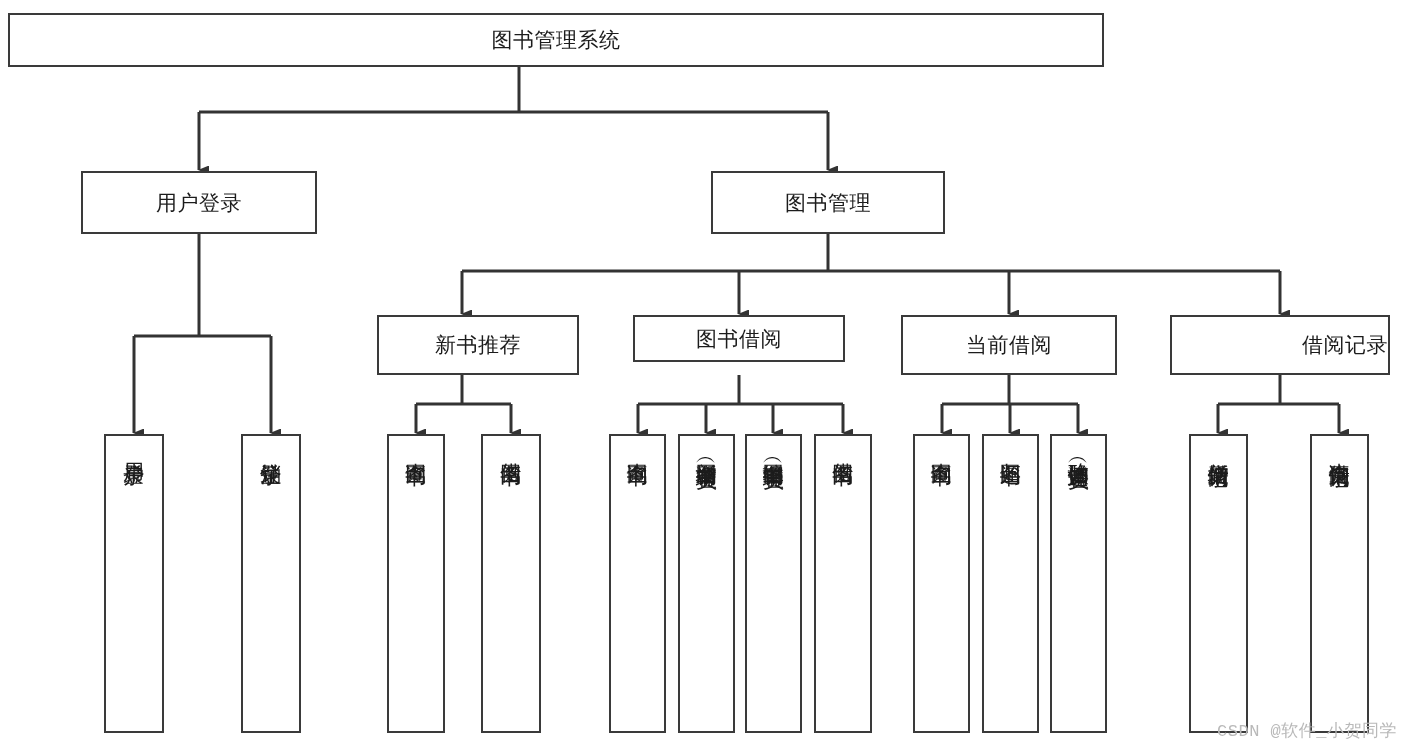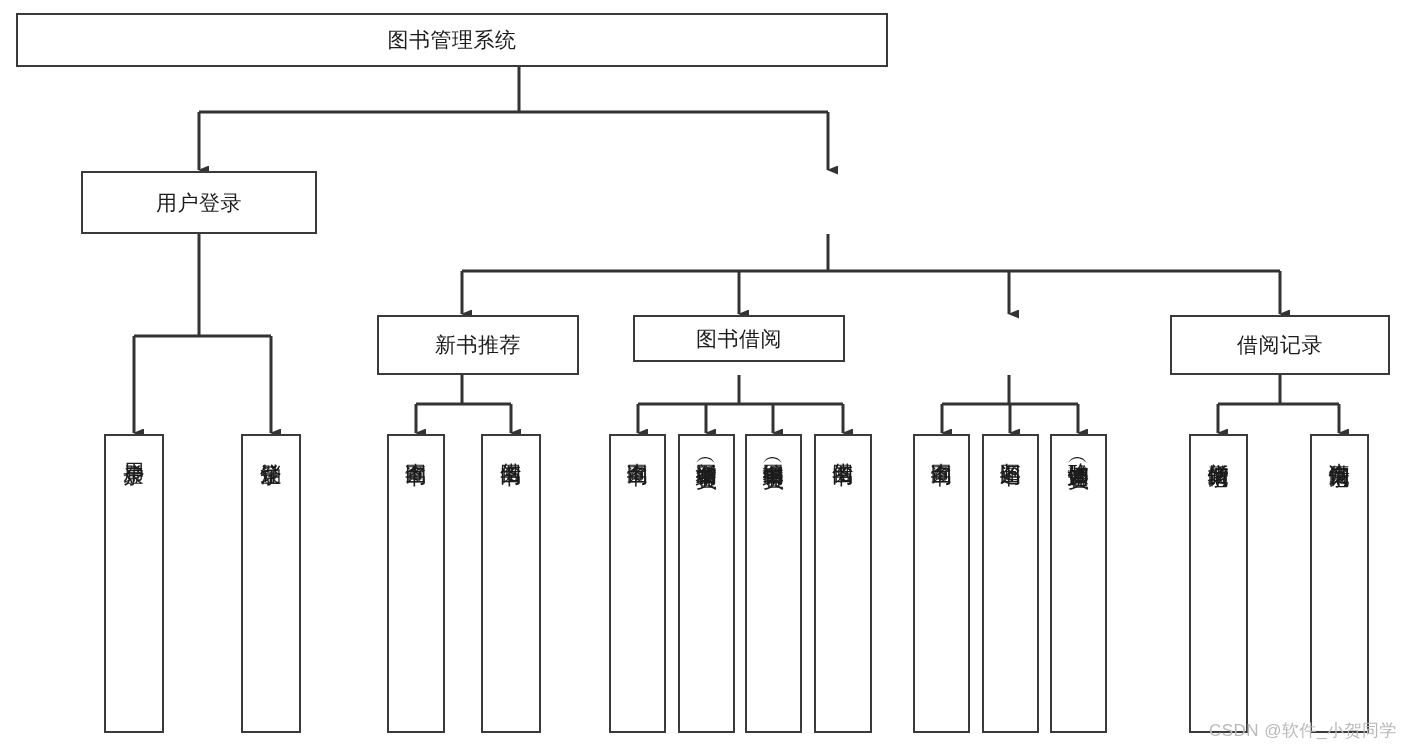--- a/index.html
+++ b/index.html
@@ -56,20 +56,21 @@
     letter-spacing: 1px;
   }
   #watermark {
     position: absolute;
     right: 8px;
     bottom: 5px;
     font-size: 17px;
     color: #b9b9b9;
     white-space: nowrap;
     letter-spacing: 0.5px;
+    font-family: Liberation Mono, monospace;
   }
 </style>
 </head>
 <body>
 
 <div id="diagram-root">
 
   <svg id="edge-layer" viewBox="0 0 1405 747" xmlns="http://www.w3.org/2000/svg">
     <defs>
       <marker id="arrowhead" markerWidth="9" markerHeight="11" refX="4.5" refY="10" orient="auto" markerUnits="userSpaceOnUse">
@@ -106,35 +107,41 @@
         <line x1="942" y1="404" x2="942" y2="433" marker-end="url(#arrowhead)"></line>
         <line x1="1010" y1="404" x2="1010" y2="433" marker-end="url(#arrowhead)"></line>
         <line x1="1078" y1="404" x2="1078" y2="433" marker-end="url(#arrowhead)"></line>
         <line x1="1280" y1="375" x2="1280" y2="404"></line>
         <line x1="1218" y1="404" x2="1339" y2="404"></line>
         <line x1="1218" y1="404" x2="1218" y2="433" marker-end="url(#arrowhead)"></line>
         <line x1="1339" y1="404" x2="1339" y2="433" marker-end="url(#arrowhead)"></line>
       </g>
   </svg>
 
-  <div class="node level0" style="left: 16px; top: 13px; width: 872px; height: 54px; align-items: center;">
+  <div class="node level0" style="left: 8px; top: 13px; width: 1096px; height: 54px; align-items: center;">
     <span class="node-label">图书管理系统</span>
   </div>
 
   <div class="node level1" style="left: 81px; top: 171px; width: 236px; height: 63px;">
     <span class="node-label">用户登录</span>
+  </div>
+  <div class="node level1" style="left: 711px; top: 171px; width: 234px; height: 63px;">
+    <span class="node-label">图书管理</span>
   </div>
 
   <div class="node level2" style="left: 361px; top: 315px; width: 202px; height: 60px; margin-left: 16px;">
     <span class="node-label">新书推荐</span>
   </div>
   <div class="node level2" style="left: 633px; top: 315px; width: 212px; height: 47px;">
     <span class="node-label">图书借阅</span>
   </div>
-  <div class="node level2" style="left: 1170px; top: 315px; width: 220px; height: 60px;">
+  <div class="node level2" style="left: 901px; top: 315px; width: 216px; height: 60px;">
+    <span class="node-label">当前借阅</span>
+  </div>
+  <div class="node level2" style="left: 1170px; top: 315px; width: 220px; height: 60px; justify-content: flex-end;">
     <span class="node-label">借阅记录</span>
   </div>
 
   <div class="node leaf" style="left: 104px; top: 434px; width: 60px; height: 299px;">
     <span class="node-label">用户登录</span>
   </div>
   <div class="node leaf" style="left: 241px; top: 434px; width: 60px; height: 299px;">
     <span class="node-label">注销登录</span>
   </div>
   <div class="node leaf" style="left: 387px; top: 434px; width: 58px; height: 299px;">

